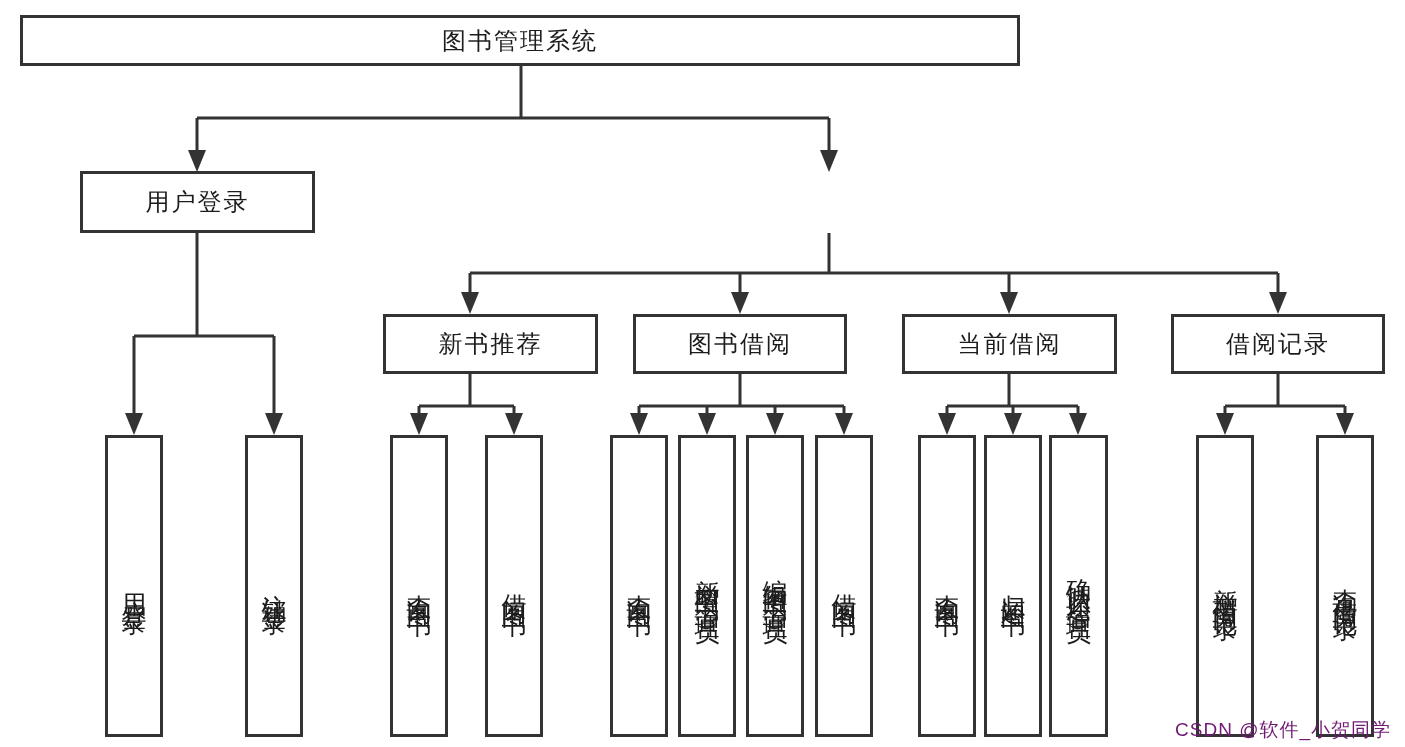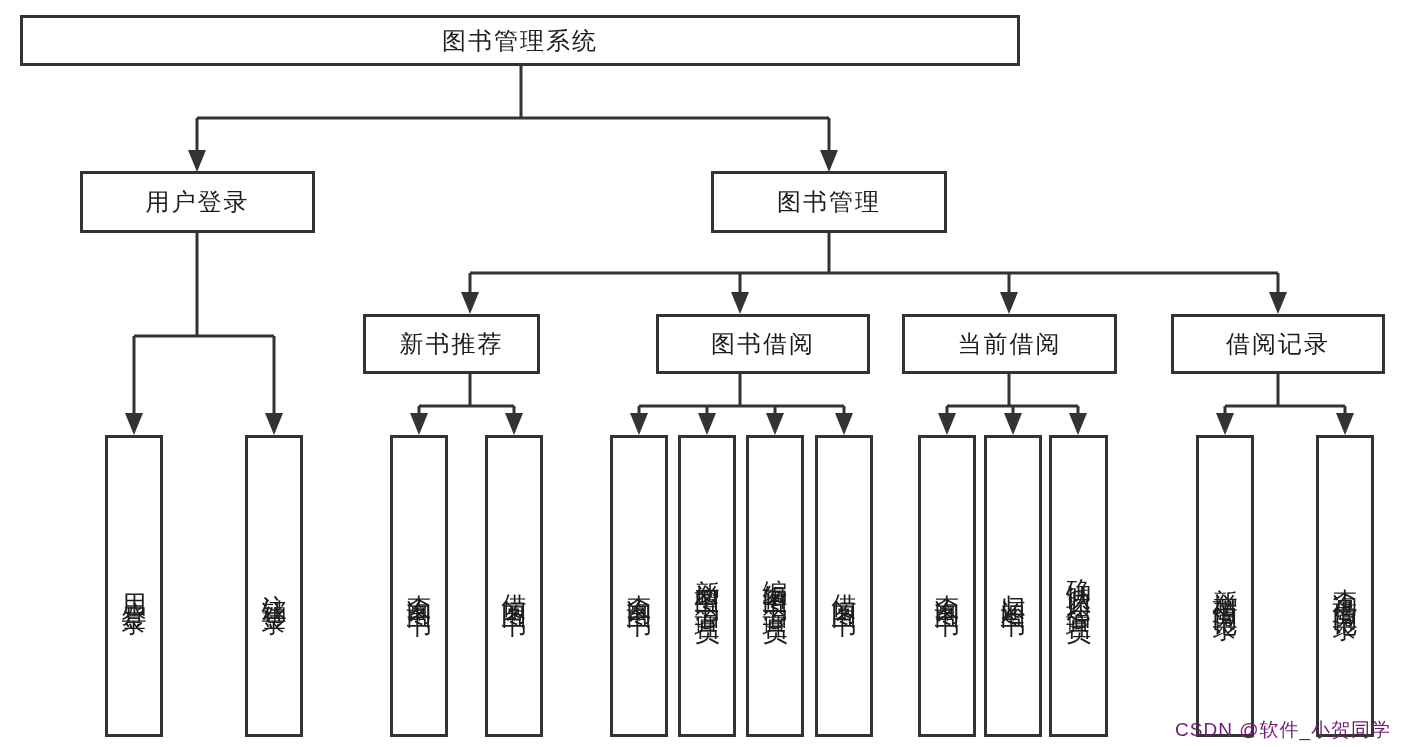--- a/index.html
+++ b/index.html
@@ -26,22 +26,22 @@
     font-size:25px;letter-spacing:6px;
     top:435px;width:58px;height:302px;
     line-height:1;
   }
   
   #n-root{left:20px;top:15px;width:1000px;height:51px;}
   
   #n-login{left:80px;top:171px;width:235px;height:62px;}
   #n-mgmt{left:711px;top:171px;width:236px;height:62px;}
   
-  #n-rec{left:363px;top:314px;width:177px;height:60px;}
-  #n-bb{left:656px;top:314px;width:214px;height:60px;}
+  #n-rec{left:383px;top:314px;width:215px;height:60px;}
+  #n-bb{left:633px;top:314px;width:214px;height:60px;}
   #n-cb{left:902px;top:314px;width:215px;height:60px;}
   #n-br{left:1171px;top:314px;width:214px;height:60px;}
   
   #lf-login{left:105px;}
   #lf-logout{left:245px;}
   #lf-rec-q{left:390px;}
   #lf-rec-b{left:485px;}
   #lf-bb-q{left:610px;}
   #lf-bb-a{left:678px;}
   #lf-bb-e{left:746px;}
@@ -94,21 +94,20 @@
       <polygon points="1004,413 1022,413 1013,435"></polygon>
       <polygon points="1069,413 1087,413 1078,435"></polygon>
       <polygon points="1216,413 1234,413 1225,435"></polygon>
       <polygon points="1336,413 1354,413 1345,435"></polygon>
     </g>
   </svg>
 
   <div class="node hnode" id="n-root">图书管理系统</div>
 
   <div class="node hnode" id="n-login">用户登录</div>
-  <div class="node hnode" id="n-mgmt">图书管理</div>
 
   <div class="node hnode" id="n-rec">新书推荐</div>
   <div class="node hnode" id="n-bb">图书借阅</div>
   <div class="node hnode" id="n-br">借阅记录</div>
   <div class="node hnode" id="n-cb">当前借阅</div>
 
   <div class="node leaf" id="lf-login">用户登录</div>
   <div class="node leaf" id="lf-logout">注销登录</div>
 
   <div class="node leaf" id="lf-rec-q">查询图书</div>

